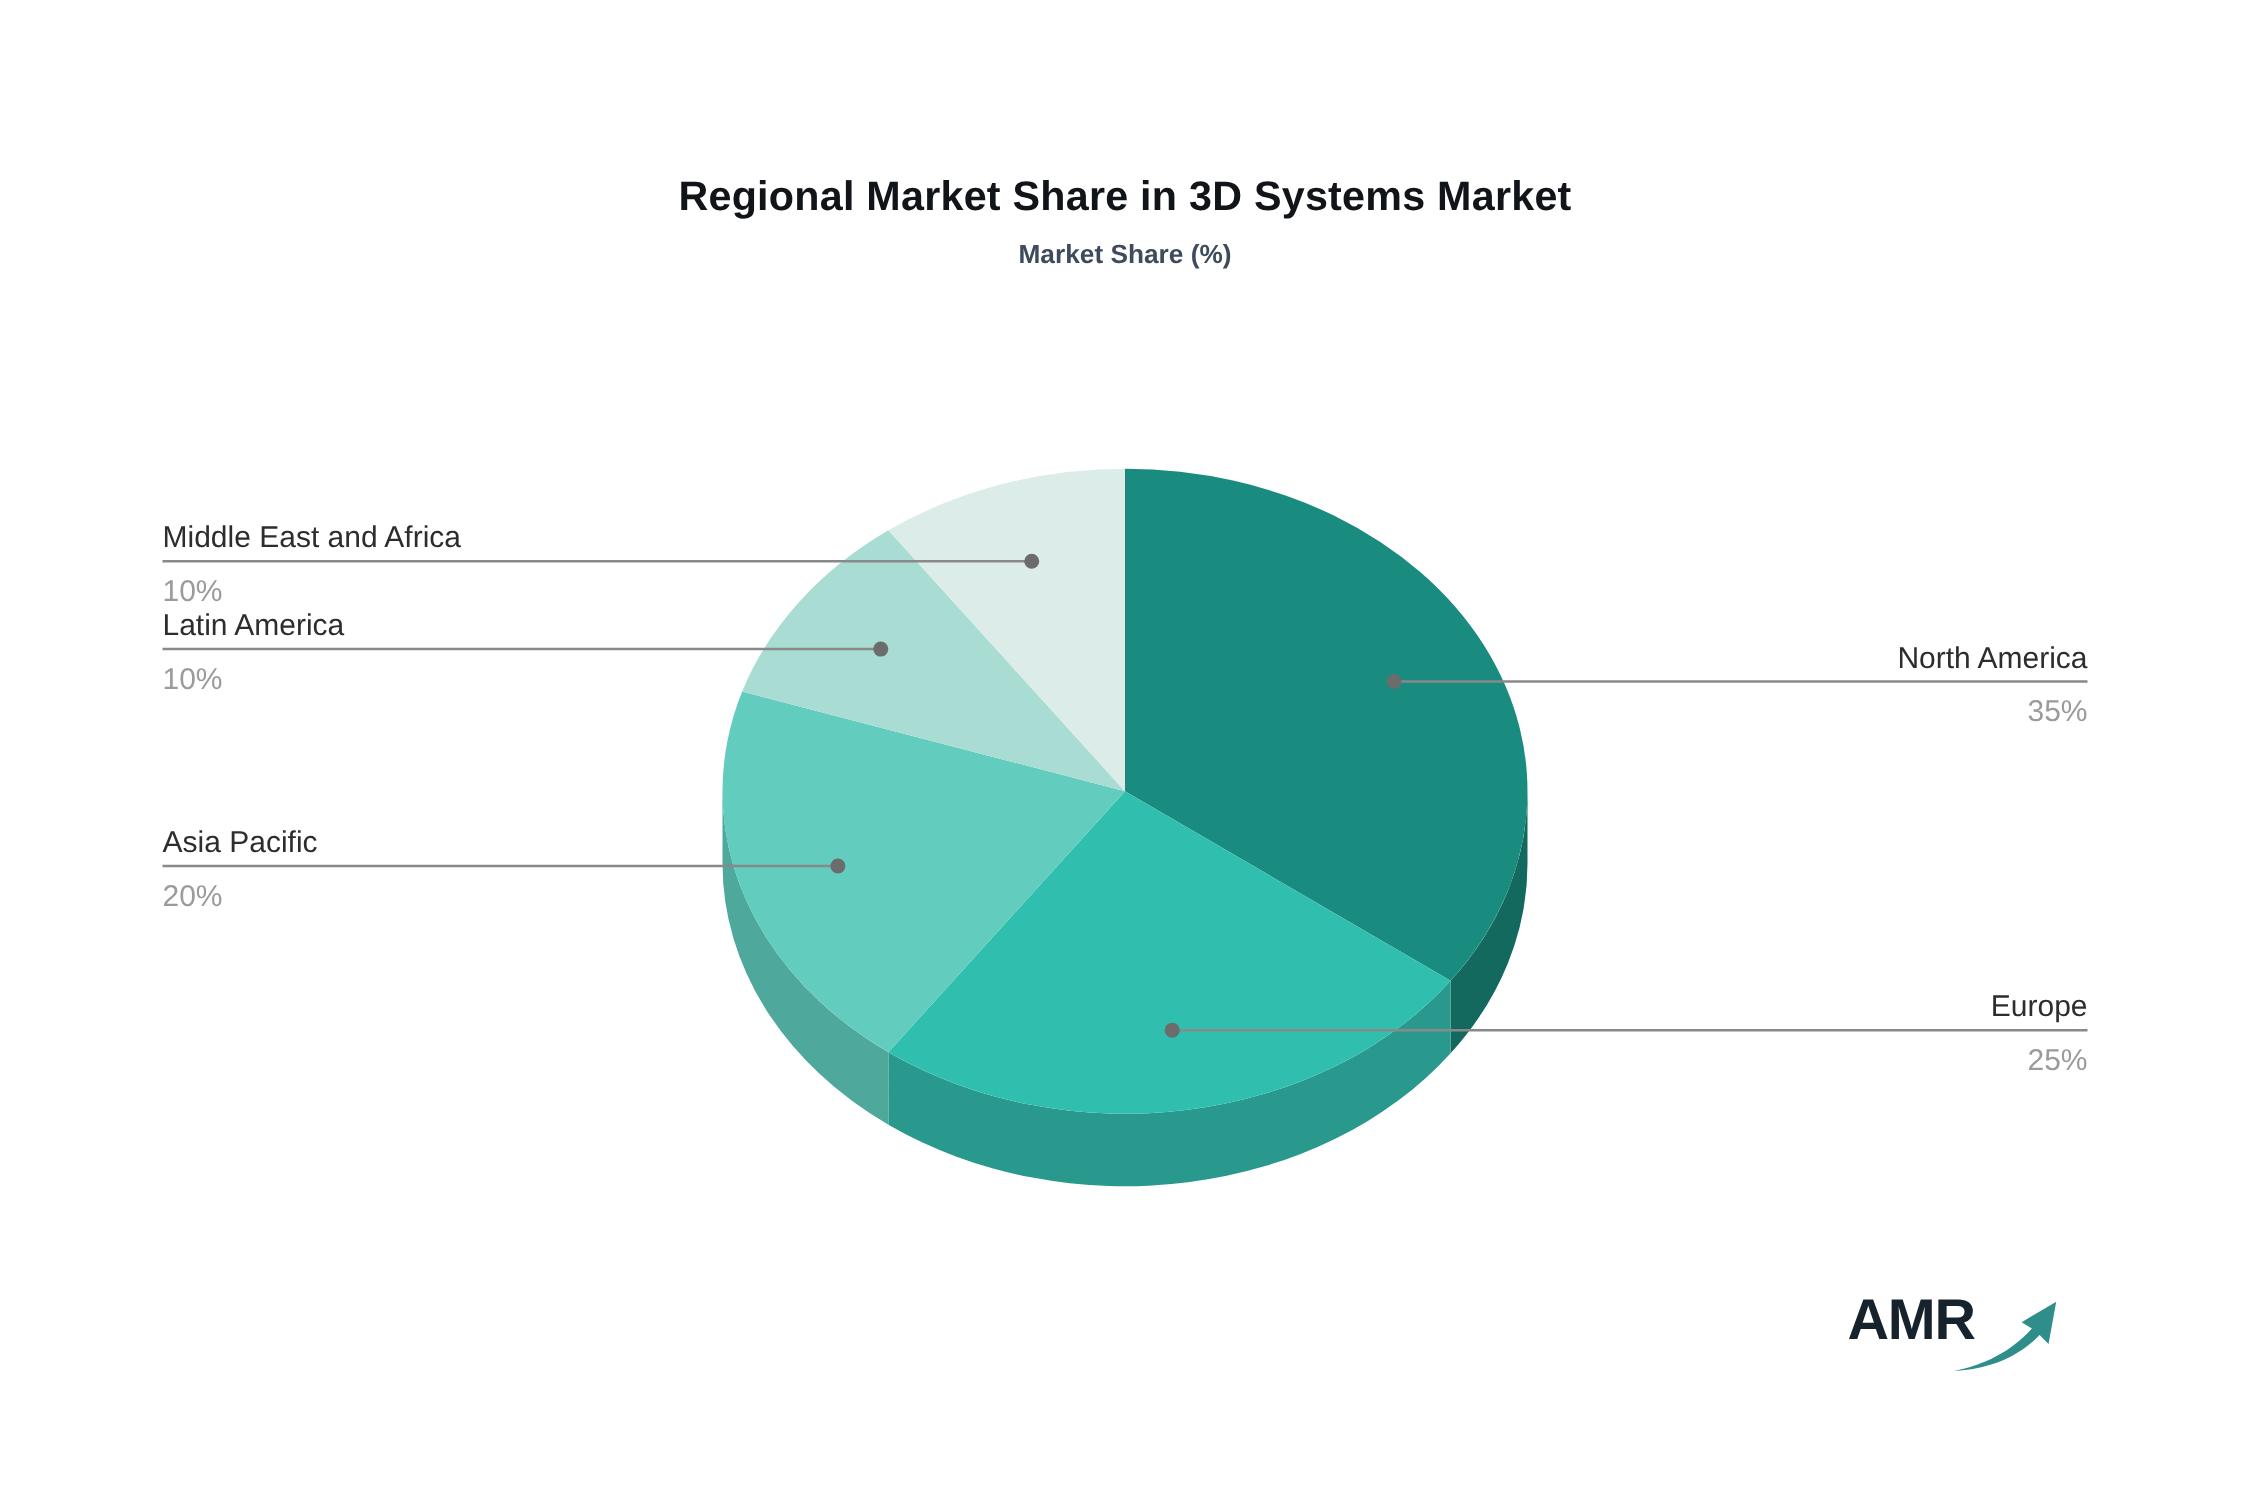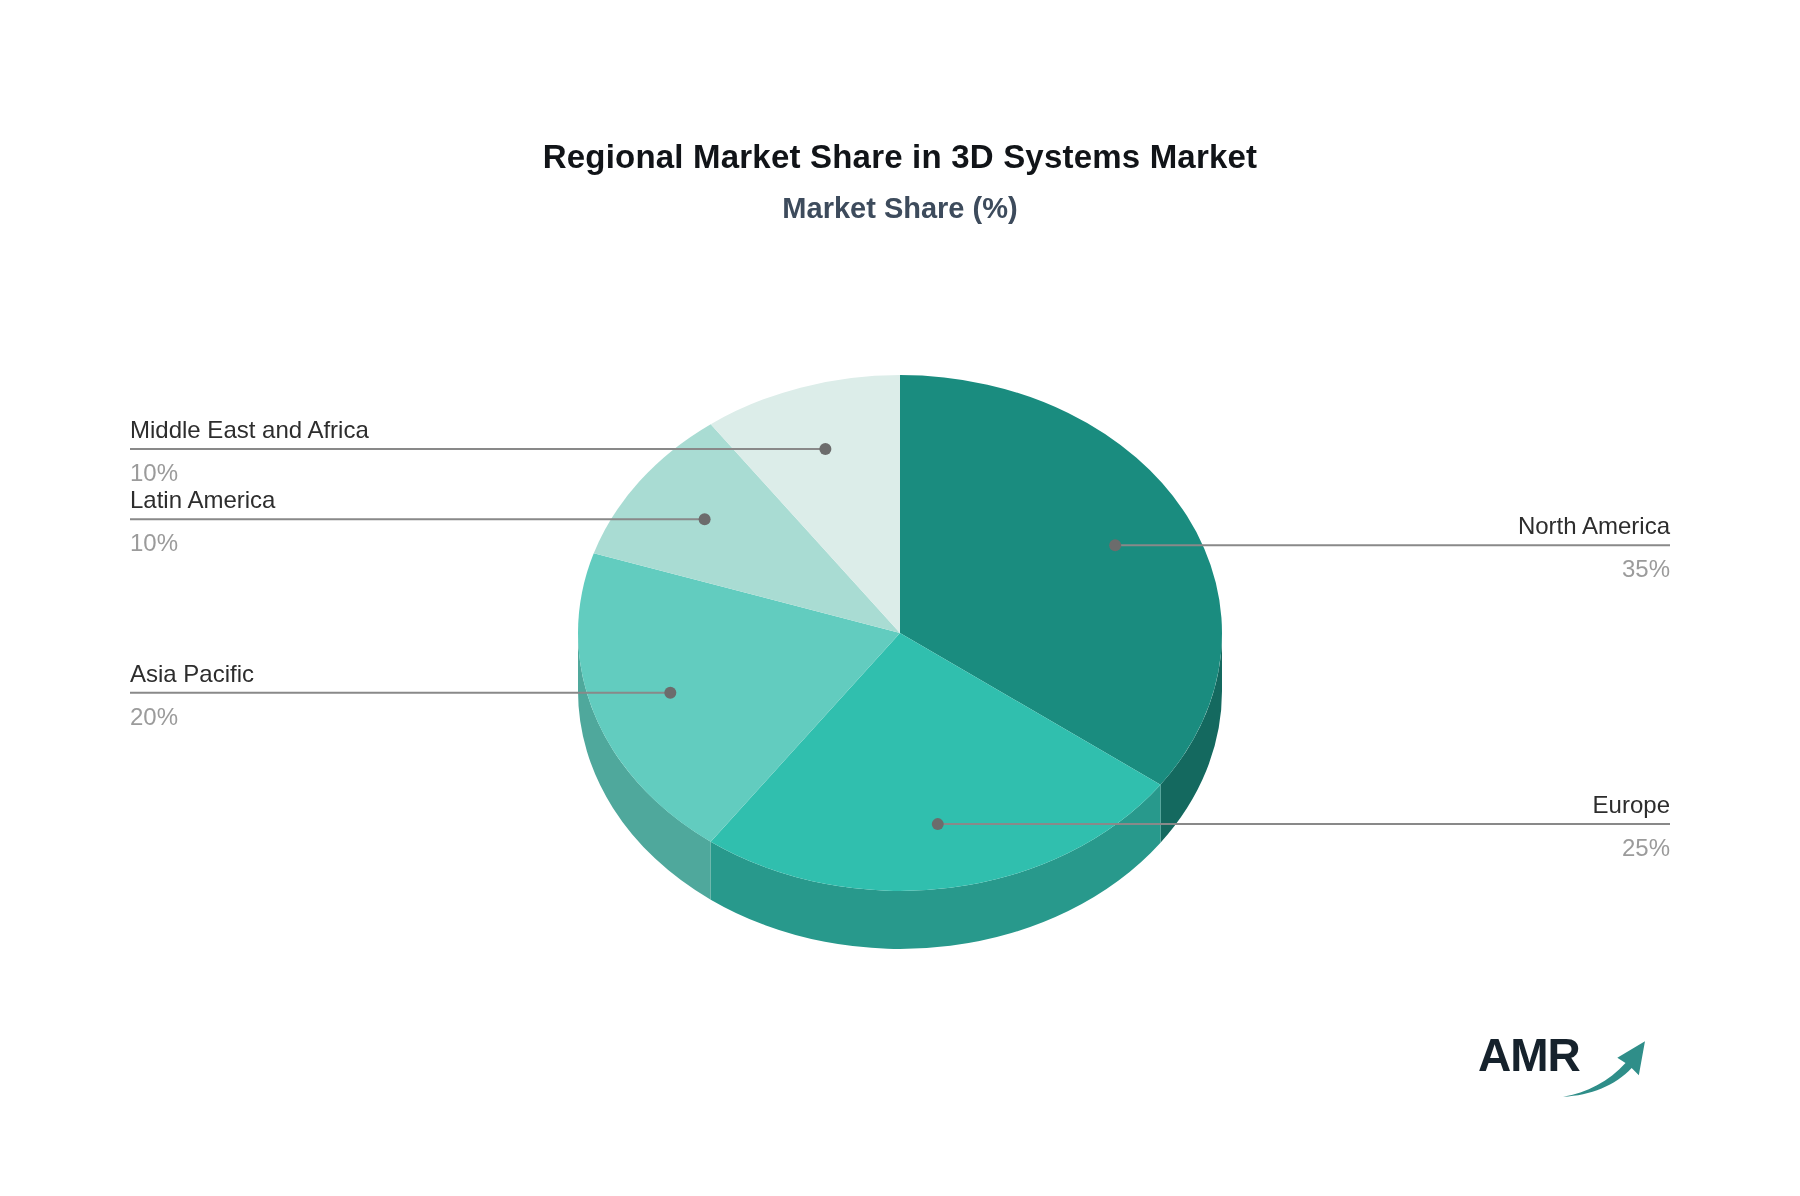--- a/index.html
+++ b/index.html
@@ -2,21 +2,21 @@
 <html><head>
 <meta charset="utf-8">
 <style>
   html,body{margin:0;padding:0;background:#ffffff;}
   body{width:1800px;height:1196px;position:relative;overflow:hidden;
        font-family:"Liberation Sans","DejaVu Sans",sans-serif;}
   .stage{position:absolute;inset:0;width:1800px;height:968px;}
   .chart-title{position:absolute;left:0;top:138px;width:1800px;text-align:center;
        font-size:33px;font-weight:bold;color:#111418;letter-spacing:0.2px;}
   .chart-subtitle{position:absolute;left:0;top:192px;width:1800px;text-align:center;
-       font-size:29px;font-weight:bold;color:#3d4b5c;}
+       font-size:21px;font-weight:bold;color:#3d4b5c;}
   svg.pie{position:absolute;left:0;top:0;}
   .callout-label{font-size:24px;fill:#2d2d2d;}
   .callout-pct{font-size:24px;fill:#9b9b9b;}
   .logo{position:absolute;left:1478px;top:1032px;width:200px;height:70px;}
   .logo-text{position:absolute;left:0;top:0;font-size:46px;font-weight:bold;
        color:#16222c;letter-spacing:-1px;line-height:1;}
   .logo-arrow{position:absolute;left:84px;top:6px;width:84px;height:60px;}
 </style>
 </head>
 <body>

